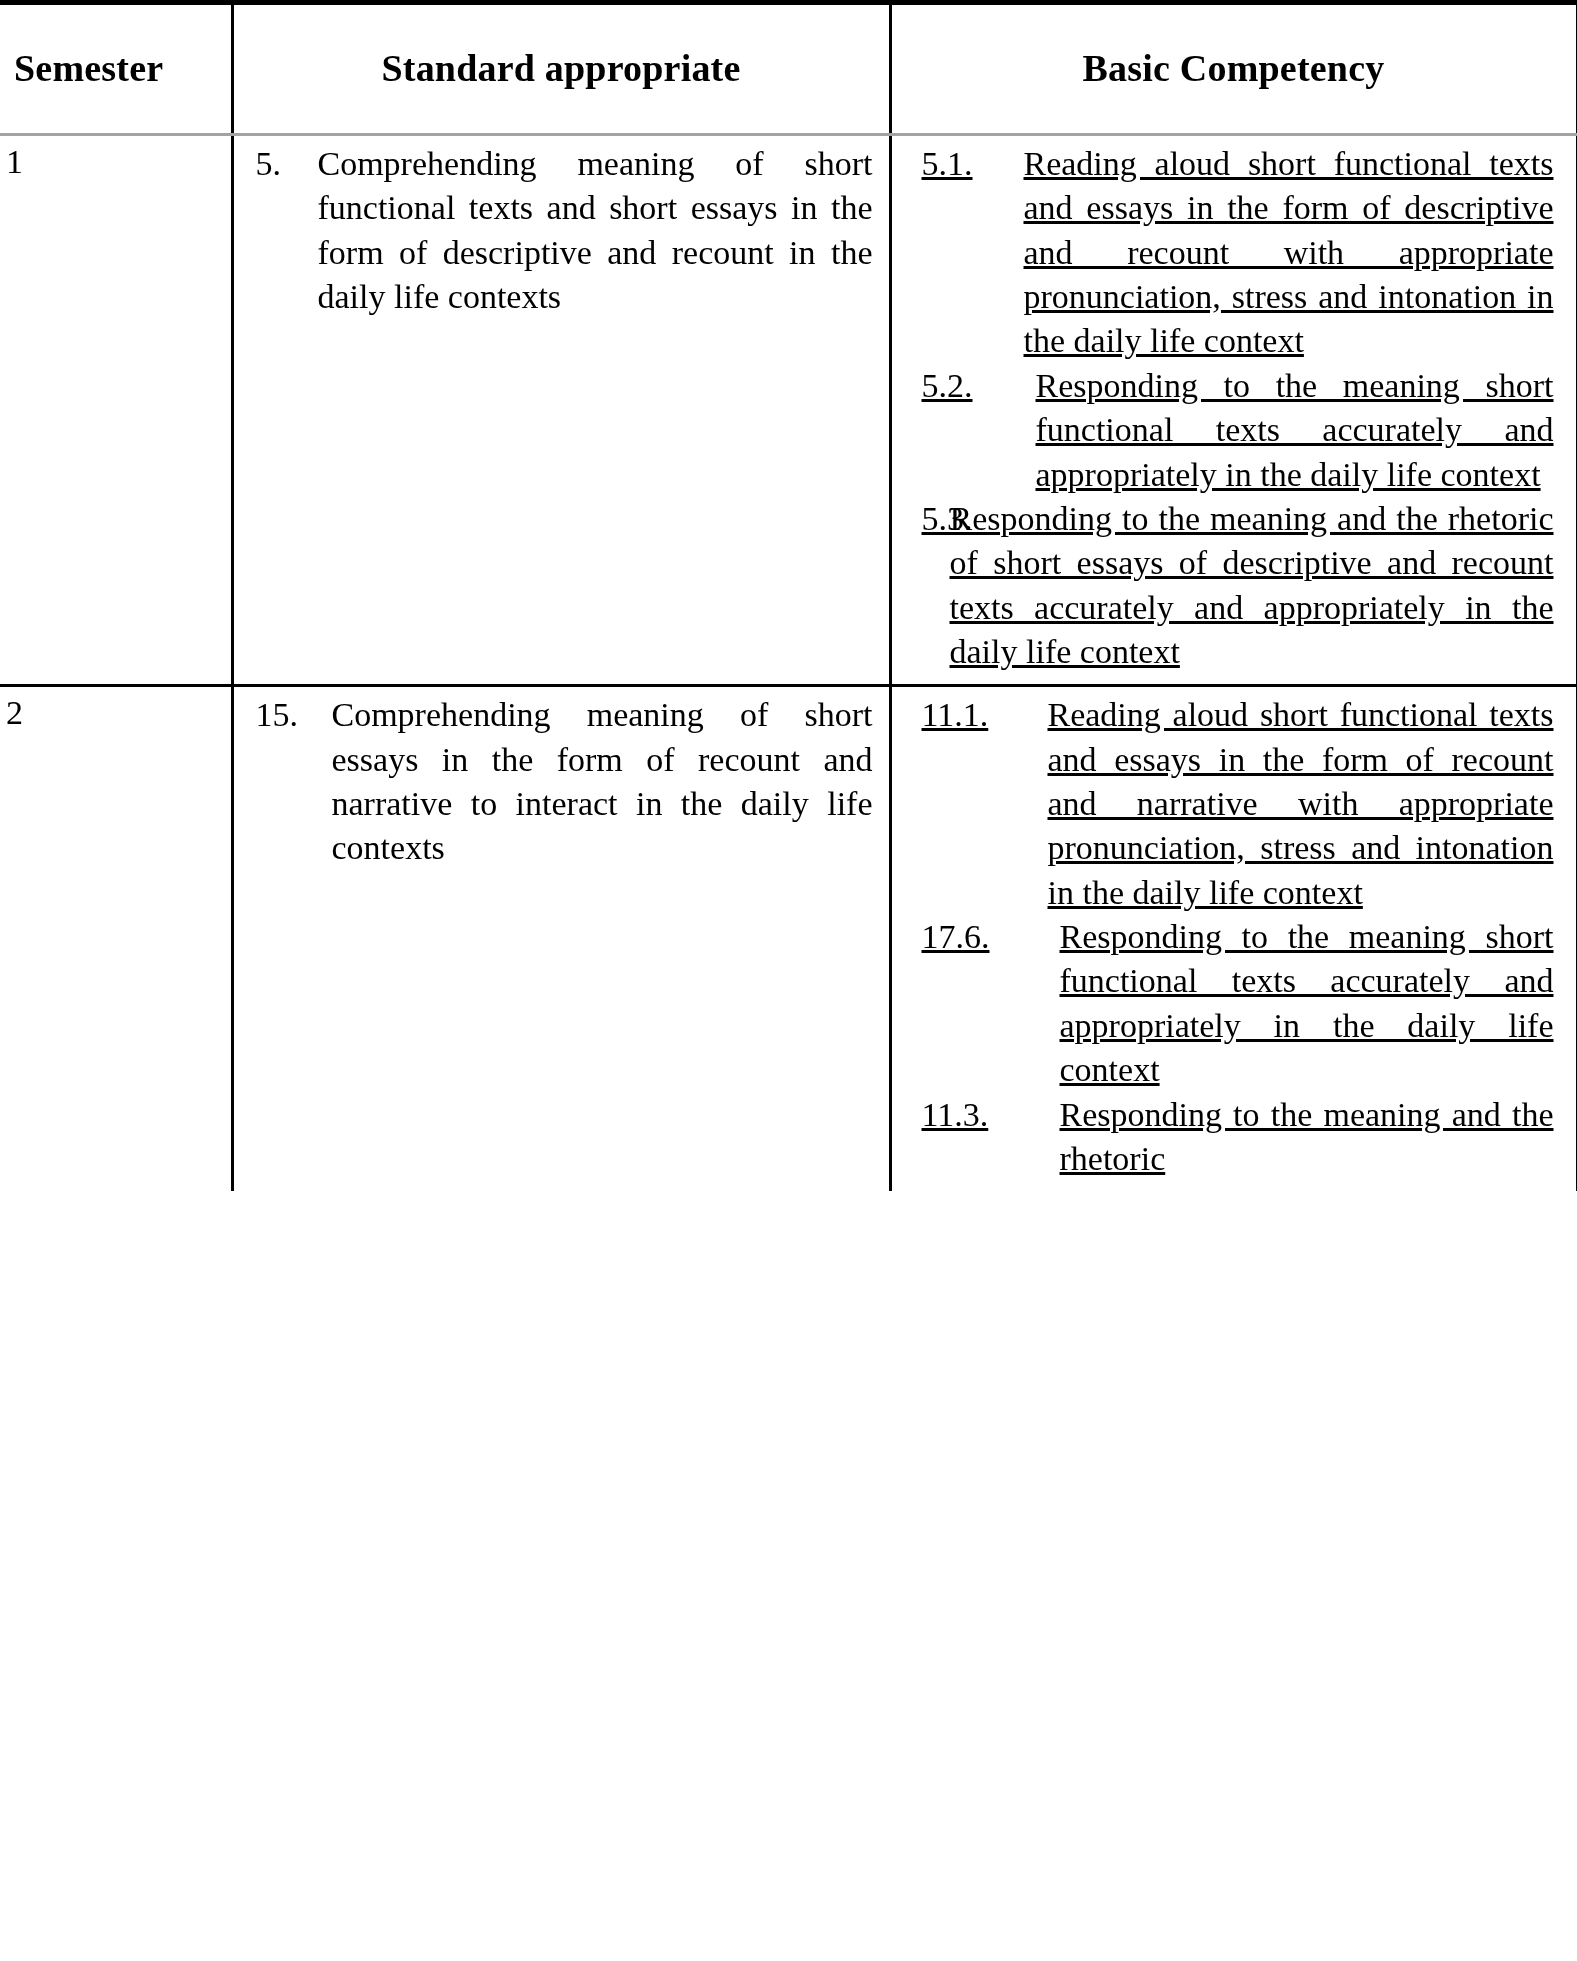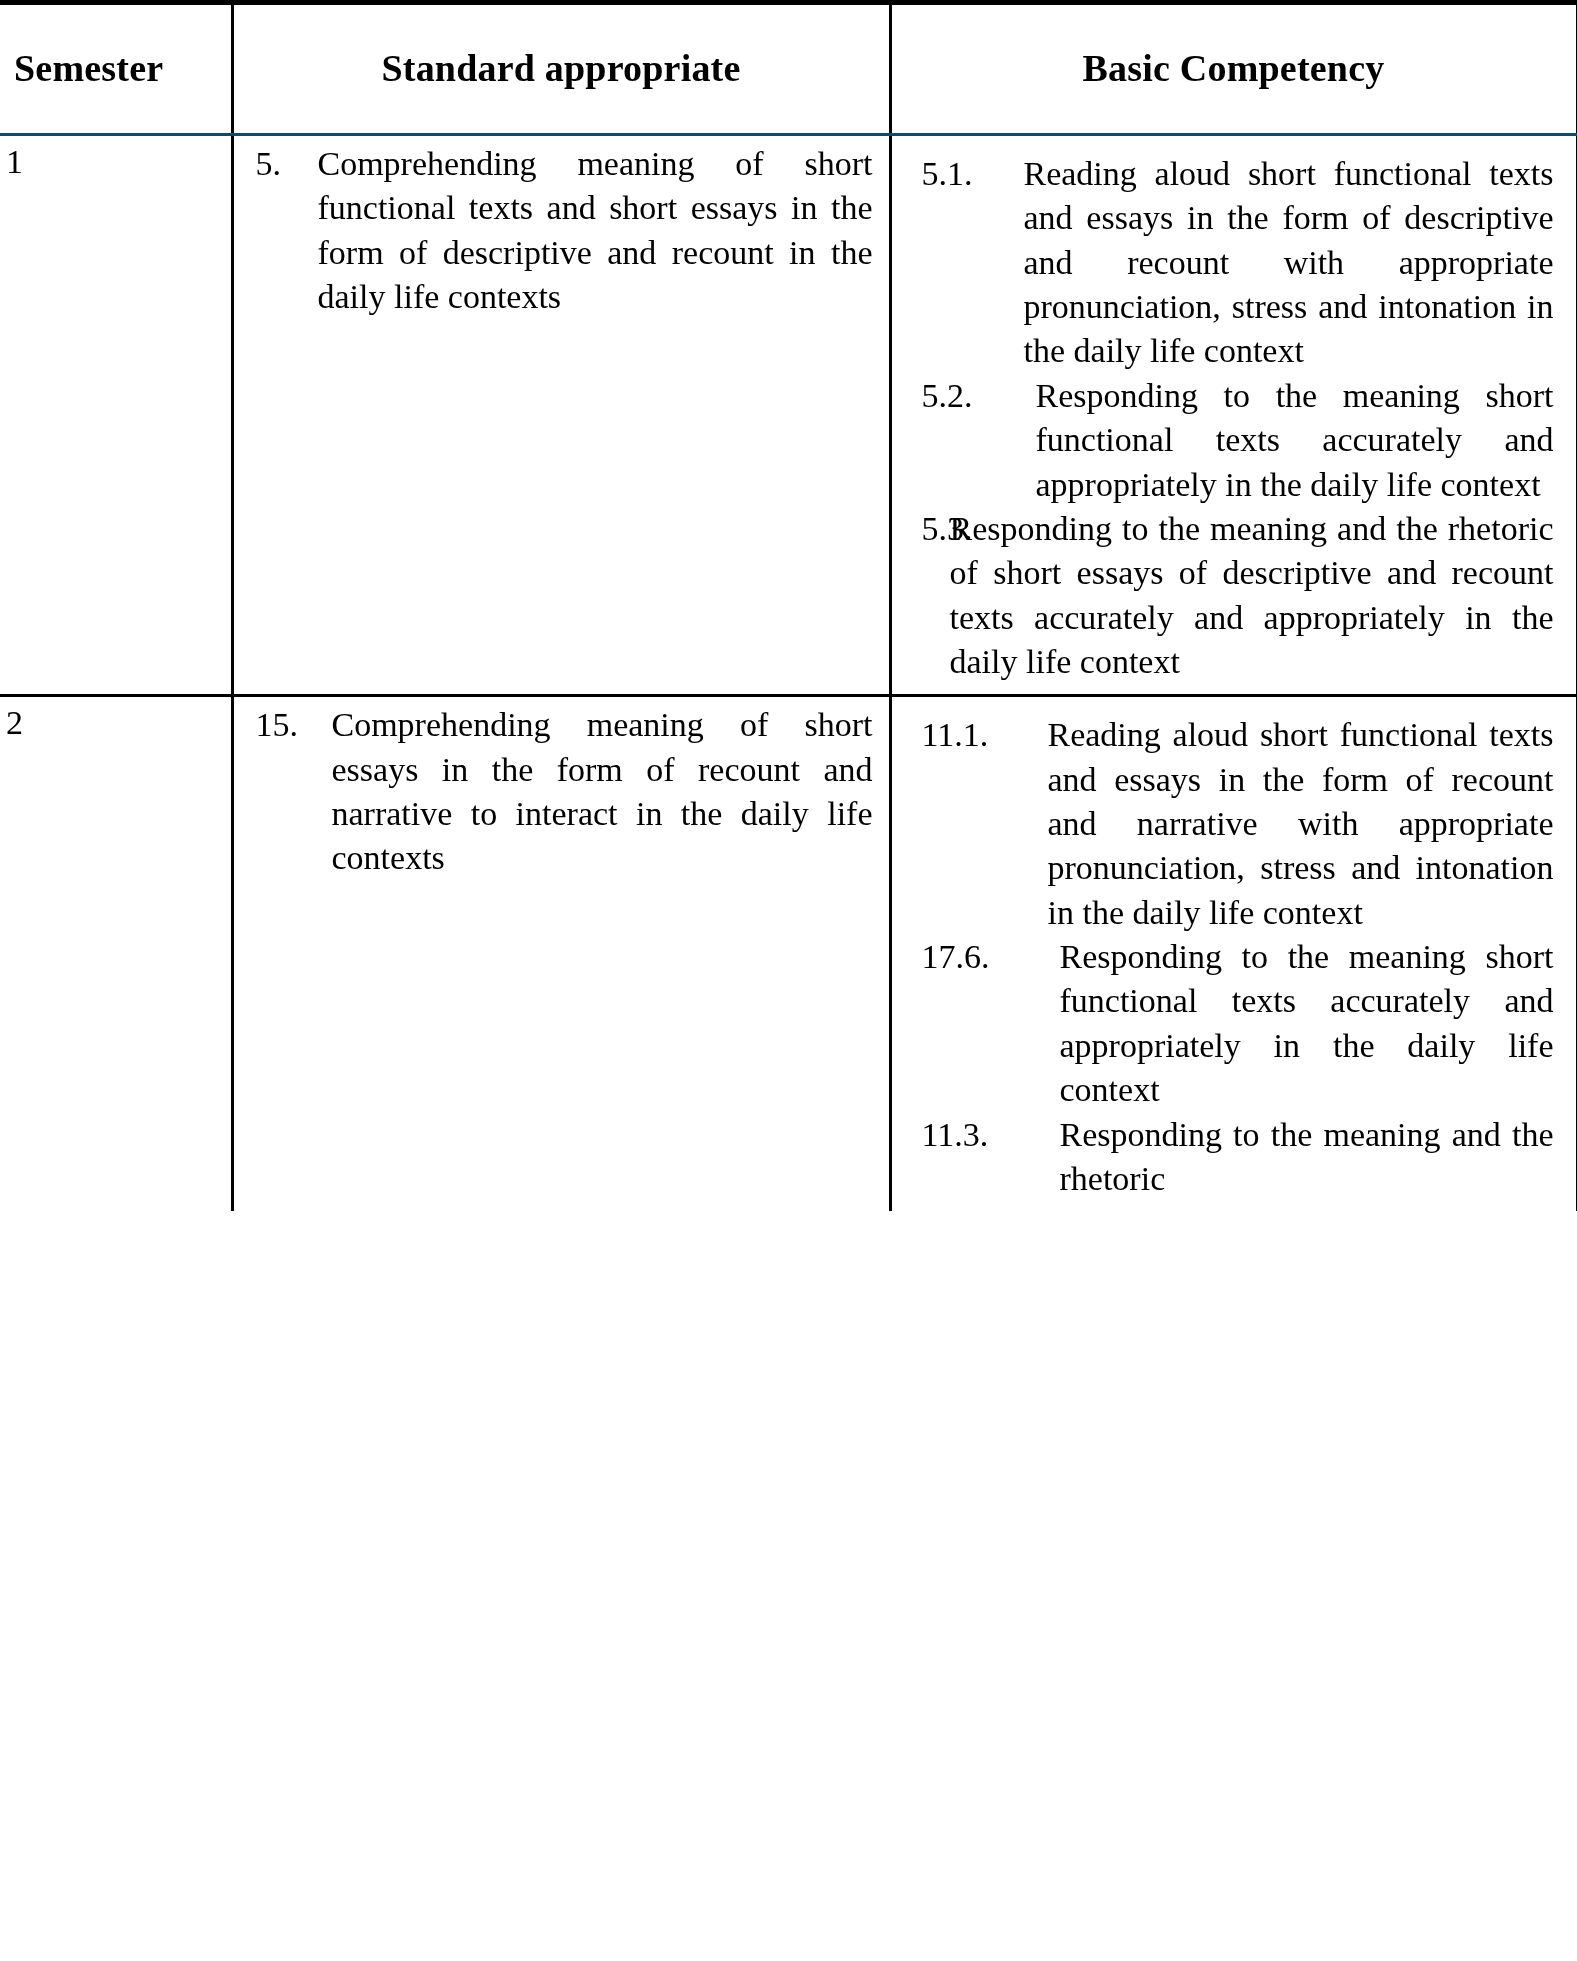--- a/index.html
+++ b/index.html
@@ -24,21 +24,21 @@
     border-collapse: collapse;
     table-layout: fixed;
   }
   table.competency-table col.col-semester { width: 232px; }
   table.competency-table col.col-standard  { width: 658px; }
   table.competency-table col.col-basic     { width: 687px; }
 
   
   table.competency-table thead tr th {
     border-top: 5px solid #000;
-    border-bottom: 3px solid #0c4a6e;
+    border-bottom: 3px solid #a3a3a3;
     vertical-align: middle;
     padding: 0;
     height: 128px;
   }
   table.competency-table th.th-semester {
     border-left: none;
     text-align: left;
     padding-left: 14px;
   }
   table.competency-table th.th-standard,
@@ -80,21 +80,22 @@
     font-size: 34px;
     line-height: 1.28;
   }
 
   
   .num-list {
     margin: 0;
     padding: 6px 16px 10px 22px;
   }
   .td-basic .num-list {
-    padding: 16px 22px 10px 30px;
+    padding: 6px 22px 10px 30px;
+    text-decoration: underline;
   }
   .num-item {
     display: flex;
     align-items: flex-start;
     font-size: 34px;
     line-height: 1.305;
   }
   .num-item .marker {
     flex: 0 0 auto;
     white-space: pre;

